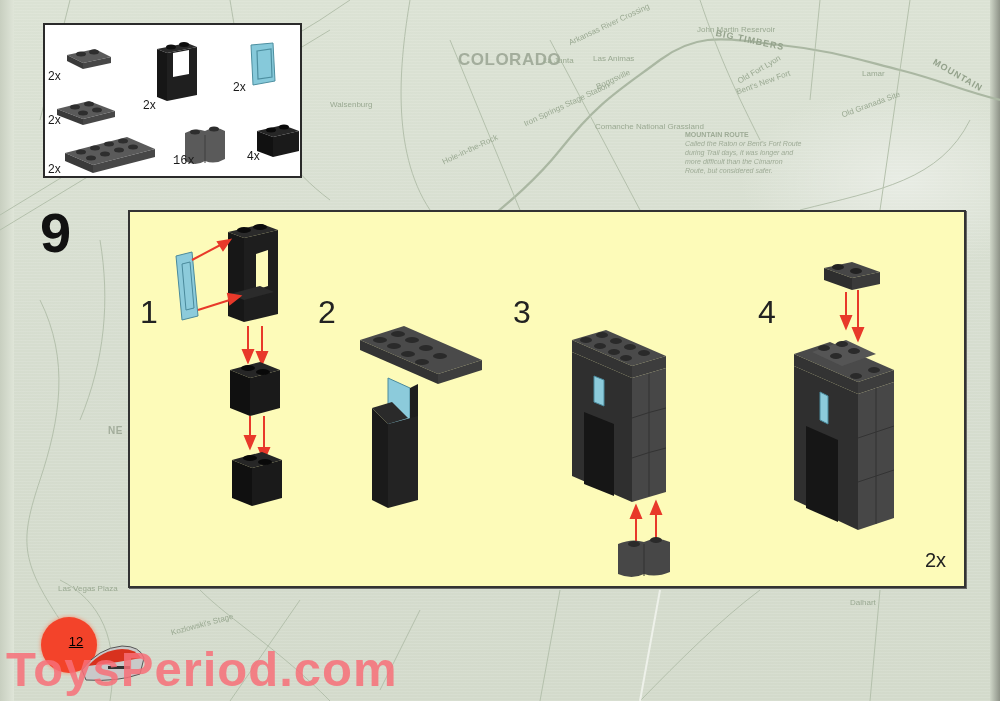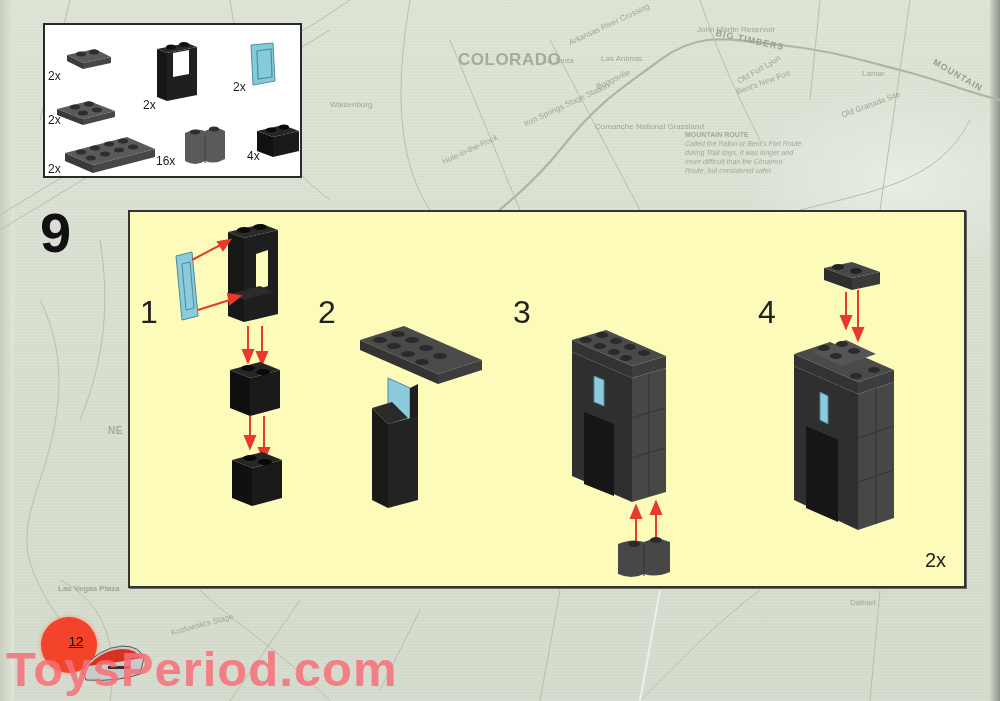--- a/index.html
+++ b/index.html
@@ -70,32 +70,32 @@
       <path d="M660 590 L 640 701"></path>
     </g>
   </svg>
 
   <div class="map-state" style="left:458px;top:50px;">COLORADO</div>
   <div class="map-state" style="left:108px;top:425px;font-size:10px;">NE</div>
   <div class="map-region" style="left:715px;top:35px;transform:rotate(12deg);">BIG TIMBERS</div>
   <div class="map-region" style="left:930px;top:70px;transform:rotate(30deg);">MOUNTAIN</div>
   <div class="map-label" style="left:543px;top:56px;">La Junta</div>
   <div class="map-label" style="left:330px;top:100px;">Walsenburg</div>
-  <div class="map-label" style="left:593px;top:54px;margin-left:8px;">Las Animas</div>
+  <div class="map-label" style="left:593px;top:54px;">Las Animas</div>
   <div class="map-label" style="left:595px;top:75px;transform:rotate(-25deg);">Boggsville</div>
   <div class="map-label" style="left:735px;top:65px;transform:rotate(-30deg);">Old Fort Lyon</div>
   <div class="map-label" style="left:735px;top:78px;transform:rotate(-20deg);">Bent's New Fort</div>
   <div class="map-label" style="left:697px;top:25px;">John Martin Reservoir</div>
   <div class="map-label" style="left:862px;top:69px;">Lamar</div>
   <div class="map-label" style="left:565px;top:20px;transform:rotate(-25deg);">Arkansas River Crossing</div>
   <div class="map-label" style="left:520px;top:100px;transform:rotate(-25deg);">Iron Springs Stage Station</div>
   <div class="map-label" style="left:595px;top:122px;">Comanche National Grassland</div>
   <div class="map-label" style="left:440px;top:145px;transform:rotate(-25deg);">Hole-in-the-Rock</div>
   <div class="map-label" style="left:840px;top:100px;transform:rotate(-20deg);">Old Granada Site</div>
-  <div class="map-label" style="left:58px;top:584px;font-weight:bold;">Las Vegas Plaza</div>
+  <div class="map-label" style="left:58px;top:584px;">Las Vegas Plaza</div>
   <div class="map-label" style="left:170px;top:620px;transform:rotate(-15deg);">Kozlowski's Stage</div>
   <div class="map-label" style="left:850px;top:598px;">Dalhart</div>
   <div class="map-note" style="left:685px;top:130px;">
     <div style="font-style:normal;font-weight:bold;">MOUNTAIN ROUTE</div>
     <div>Called the Raton or Bent's Fort Route during Trail days, it was longer and more difficult than the Cimarron Route, but considered safer.</div>
   </div>
 
   <div class="parts-box">
 
     <svg class="brick" style="left:20px;top:20px;" width="50" height="26">
@@ -150,21 +150,21 @@
       <polygon points="10,10 24,8 25,36 11,38" fill="none" stroke="#4d8fa0" stroke-width="1.2"></polygon>
     </svg>
     <div class="qty" style="left:188px;top:55px;">2x</div>
 
     <svg class="brick" style="left:136px;top:98px;" width="48" height="46">
       <path d="M4 10 Q 14 4 24 8 Q 34 2 44 8 L 44 36 Q 34 42 24 38 Q 14 44 4 38 Z" fill="#5a5a5a"></path>
       <path d="M24 12 L 24 40" stroke="#3e3e3e" stroke-width="1"></path>
       <ellipse cx="14" cy="9" rx="5" ry="2.5" fill="#2e2e2e"></ellipse>
         <ellipse cx="33" cy="6" rx="5" ry="2.5" fill="#2e2e2e"></ellipse>
     </svg>
-    <div class="qty" style="left:111px;top:129px;">16x</div>
+    <div class="qty" style="left:128px;top:129px;font-family:Liberation Mono, monospace;">16x</div>
 
     <svg class="brick" style="left:210px;top:94px;" width="46" height="40">
       <polygon points="2,12 28,6 44,12 18,18" fill="#262626"></polygon>
       <polygon points="2,12 18,18 18,38 2,32" fill="#111"></polygon>
       <polygon points="18,18 44,12 44,32 18,38" fill="#1a1a1a"></polygon>
       <ellipse cx="16" cy="11" rx="5" ry="2.5" fill="#0a0a0a"></ellipse>
         <ellipse cx="29" cy="8" rx="5" ry="2.5" fill="#0a0a0a"></ellipse>
     </svg>
     <div class="qty" style="left:202px;top:124px;">4x</div>
   </div>

